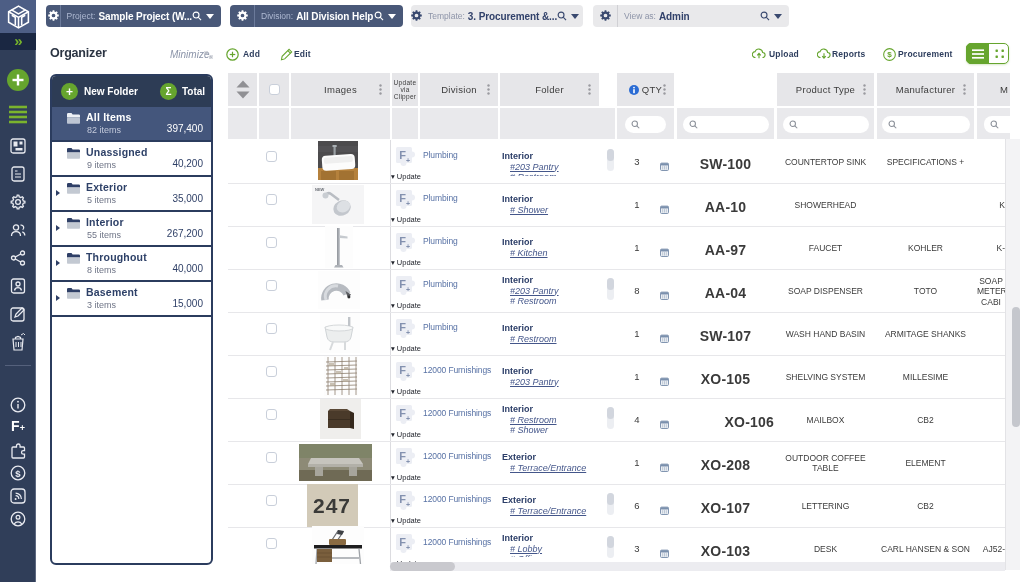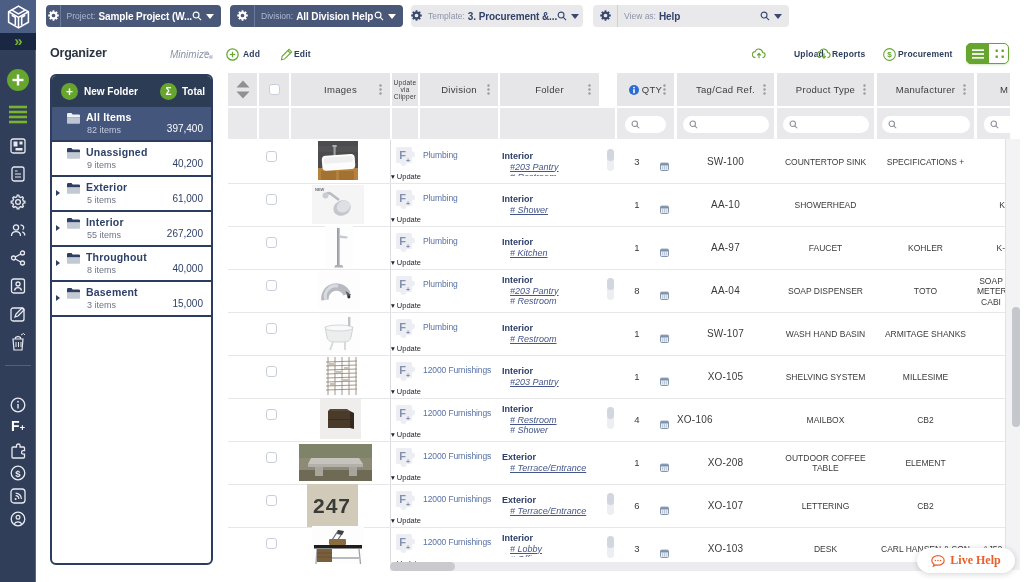--- a/index.html
+++ b/index.html
@@ -56,21 +56,21 @@
 .fcell { top:108px; height:31px; background:#e9e9ec; }
 .srch { position:absolute; top:8px; overflow:hidden; height:17px; background:#fff; border-radius:8.5px; }
 .rowline { left:228px; width:777px; height:1px; background:#e7e7ea; }
 .vline390 { left:390px; top:140px; width:1px; height:430px; background:#dcdce0; }
 
 .cb { width:11px; height:11px; border:1.5px solid #c9cfda; border-radius:3px; background:#fff; }
 .divtxt { font-size:8.5px; color:#5872a5; letter-spacing:-.1px; }
 .ftxt1 { font-size:9px; font-weight:bold; color:#2c3e68; }
 .ftxt2 { font-size:9px; font-style:italic; color:#44568a;text-decoration:underline; }
 .qty { font-size:9.5px; color:#3a3a3a; }
-.tag { font-size:10px; color:#3a3a3a; letter-spacing:.2px; }
+.tag { font-size:14px; color:#3a3a3a; letter-spacing:.2px;font-weight:bold; }
 .ptype { font-size:8.5px; color:#3a3a3a; letter-spacing:0; text-align:center;}
 .updlnk { font-size:7.5px; color:#23262e; }
 .pill { width:7px; height:22px; border-radius:3.5px; background:#eceef2; }
 .pill:before { content:""; display:block; width:7px; height:12px; border-radius:3.5px; background:#d2d6de; }
 
 
 #livehelp { left:917px; top:548px; width:98px; height:25px; background:#fff; border-radius:13px;
   box-shadow:0 1px 6px rgba(0,0,0,.18); display:flex; align-items:center; justify-content:center;
   color:#e85f2c; font-weight:bold; font-size:12px; font-family:"Liberation Serif", serif; }
 </style>
@@ -128,21 +128,21 @@
           <path d="M0 0h10L5 6z" fill="#39496f"></path>
         </svg>
       </span>
   </div>
   <div class="abs dd dd-light" style="left:593px; width:196px;">
     <span class="gearbox"><svg width="11" height="11" viewBox="0 0 16 16">
           <path fill="#39496f" fill-rule="evenodd" d="M15.69 6.72 L15.69 9.28 L13.75 9.32 L13.00 11.14 L14.35 12.54 L12.54 14.35 L11.14 13.00 L9.32 13.75 L9.28 15.69 L6.72 15.69 L6.68 13.75 L4.86 13.00 L3.46 14.35 L1.65 12.54 L3.00 11.14 L2.25 9.32 L0.31 9.28 L0.31 6.72 L2.25 6.68 L3.00 4.86 L1.65 3.46 L3.46 1.65 L4.86 3.00 L6.68 2.25 L6.72 0.31 L9.28 0.31 L9.32 2.25 L11.14 3.00 L12.54 1.65 L14.35 3.46 L13.00 4.86 L13.75 6.68 Z M10.70 8.00 A2.7 2.7 0 1 0 5.30 8.00 A2.7 2.7 0 1 0 10.70 8.00 Z"></path>
         </svg></span>
     <span class="sep"></span>
     <span class="lab">View as:</span>
-      <span class="val">Help</span>
+      <span class="val">Admin</span>
     <span class="tail">
         <svg width="10" height="10" viewBox="0 0 16 16">
           <circle cx="6.5" cy="6.5" r="4.7" fill="none" stroke="#39496f" stroke-width="1.8"></circle>
           <line x1="10.2" y1="10.2" x2="14.5" y2="14.5" stroke="#39496f" stroke-width="1.8"></line>
         </svg>
         <svg width="8" height="5" viewBox="0 0 10 6">
           <path d="M0 0h10L5 6z" fill="#39496f"></path>
         </svg>
       </span>
   </div>
@@ -163,21 +163,21 @@
   <svg class="abs" style="left:280px; top:48px;" width="13" height="13" viewBox="0 0 16 16">
       <path d="M11.2 1.6l3.2 3.2-8.6 8.6-4 1 .8-4.2z" fill="none" stroke="#66a52e" stroke-width="1.3"></path>
       <line x1="9.6" y1="3.2" x2="12.8" y2="6.4" stroke="#66a52e" stroke-width="1.3"></line>
     </svg>
   <div class="abs act" style="left:294px;">Edit</div>
 
   <svg class="abs" style="left:752px; top:48px;" width="14" height="12" viewBox="0 0 20 16">
       <path d="M5 13a4.2 4.2 0 01-.6-8.4 5.6 5.6 0 0110.8 1.2A3.6 3.6 0 0115 13" fill="none" stroke="#66a52e" stroke-width="1.6"></path>
       <path d="M10 14V7.5M7.5 10L10 7.2l2.5 2.8" fill="none" stroke="#66a52e" stroke-width="1.6"></path>
     </svg>
-  <div class="abs act" style="left:794px;">Upload</div>
+  <div class="abs act" style="left:769px;">Upload</div>
   <svg class="abs" style="left:817px; top:48px;" width="14" height="12" viewBox="0 0 20 16">
       <path d="M5 13a4.2 4.2 0 01-.6-8.4 5.6 5.6 0 0110.8 1.2A3.6 3.6 0 0115 13" fill="none" stroke="#66a52e" stroke-width="1.6"></path>
       <path d="M10 7v6.5M7.5 11l2.5 2.8 2.5-2.8" fill="none" stroke="#66a52e" stroke-width="1.6"></path>
     </svg>
   <div class="abs act" style="left:832px;">Reports</div>
   <svg class="abs" style="left:883px; top:48px;" width="13" height="13" viewBox="0 0 16 16">
       <circle cx="8" cy="8" r="7.2" fill="none" stroke="#66a52e" stroke-width="1.3"></circle>
       <text x="8" y="11.6" text-anchor="middle" font-size="10" font-weight="bold" fill="#66a52e" font-family="Liberation Sans">$</text>
     </svg>
   <div class="abs act" style="left:898px;">Procurement</div>
@@ -346,21 +346,21 @@
           <div class="fval">40,200</div>
       </div>
       <div class="frow">
           <div class="caret"></div>
         <svg class="fico" width="13" height="11" viewBox="0 0 13 11">
             <path d="M0 1.2A1.2 1.2 0 011.2 0h3.3L5.6 1.4h6.2A1.2 1.2 0 0113 2.6V4.4H0z" fill="#2e3f66"></path>
             <rect x="0" y="4.4" width="13" height="6.3" rx="0.8" fill="#c3c9d2"></rect>
           </svg>
           <div class="ftitle">Exterior</div>
           <div class="fitems">5 items</div>
-          <div class="fval">61,000</div>
+          <div class="fval">35,000</div>
       </div>
       <div class="frow">
           <div class="caret"></div>
         <svg class="fico" width="13" height="11" viewBox="0 0 13 11">
             <path d="M0 1.2A1.2 1.2 0 011.2 0h3.3L5.6 1.4h6.2A1.2 1.2 0 0113 2.6V4.4H0z" fill="#2e3f66"></path>
             <rect x="0" y="4.4" width="13" height="6.3" rx="0.8" fill="#c3c9d2"></rect>
           </svg>
           <div class="ftitle">Interior</div>
           <div class="fitems">55 items</div>
           <div class="fval">267,200</div>
@@ -415,25 +415,20 @@
       </svg></div>
   <div class="abs hcell" style="left:617px; width:57px;"><svg width="10" height="10" viewBox="0 0 10 10" style="margin-right:3px;">
         <circle cx="5" cy="5" r="5" fill="#2b6cd4"></circle>
         <rect x="4.2" y="4.2" width="1.6" height="4" fill="#fff"></rect>
         <circle cx="5" cy="2.6" r="0.9" fill="#fff"></circle>
       </svg>QTY<svg class="hdots" width="3" height="11" viewBox="0 0 3 11">
         <circle cx="1.5" cy="1.5" r="1.2" fill="#9a9aa0"></circle>
         <circle cx="1.5" cy="5.5" r="1.2" fill="#9a9aa0"></circle>
         <circle cx="1.5" cy="9.5" r="1.2" fill="#9a9aa0"></circle>
       </svg></div>
-  <div class="abs hcell" style="left:677px; width:97px;">Tag/Cad Ref.<svg class="hdots" width="3" height="11" viewBox="0 0 3 11">
-        <circle cx="1.5" cy="1.5" r="1.2" fill="#9a9aa0"></circle>
-        <circle cx="1.5" cy="5.5" r="1.2" fill="#9a9aa0"></circle>
-        <circle cx="1.5" cy="9.5" r="1.2" fill="#9a9aa0"></circle>
-      </svg></div>
   <div class="abs hcell" style="left:777px; width:97px;">Product Type<svg class="hdots" width="3" height="11" viewBox="0 0 3 11">
         <circle cx="1.5" cy="1.5" r="1.2" fill="#9a9aa0"></circle>
         <circle cx="1.5" cy="5.5" r="1.2" fill="#9a9aa0"></circle>
         <circle cx="1.5" cy="9.5" r="1.2" fill="#9a9aa0"></circle>
       </svg></div>
   <div class="abs hcell" style="left:877px; width:97px;">Manufacturer<svg class="hdots" width="3" height="11" viewBox="0 0 3 11">
         <circle cx="1.5" cy="1.5" r="1.2" fill="#9a9aa0"></circle>
         <circle cx="1.5" cy="5.5" r="1.2" fill="#9a9aa0"></circle>
         <circle cx="1.5" cy="9.5" r="1.2" fill="#9a9aa0"></circle>
       </svg></div>
@@ -759,21 +754,21 @@
       <div class="abs qty" style="left:622px; top:414px; width:30px; text-align:center;">4</div>
       <div class="abs" style="left:660px; top:415px;"><svg width="9" height="9" viewBox="0 0 12 12">
           <rect x="0.7" y="1.5" width="10.6" height="9.8" rx="1.4" fill="#eef1f5" stroke="#7b90ad" stroke-width="1.3"></rect>
           <rect x="0.7" y="1.5" width="10.6" height="3" rx="1.4" fill="#7b90ad"></rect>
           <g stroke="#aab7c8" stroke-width="1">
             <line x1="3.6" y1="5.5" x2="3.6" y2="10"></line>
             <line x1="6" y1="5.5" x2="6" y2="10"></line>
             <line x1="8.4" y1="5.5" x2="8.4" y2="10"></line>
           </g>
         </svg></div>
-      <div class="abs tag" style="left:677px; top:414px; width:97px; text-align:left;">XO-106</div>
+      <div class="abs tag" style="left:677px; top:414px; width:97px; text-align:right;">XO-106</div>
       <div class="abs ptype" style="left:777px; top:415px; width:97px;">MAILBOX</div>
       <div class="abs ptype" style="left:877px; top:415px; width:97px;">CB2</div>
   <div class="abs rowline" style="top:484px;"></div>
       <div class="abs cb" style="left:266px; top:452px;"></div>
       <div class="abs" style="left:299px; top:444px;"><svg width="73" height="37" viewBox="0 0 73 37">
           <rect width="73" height="37" fill="#8d8a76"></rect>
           <rect y="0" width="73" height="14" fill="#7f8468"></rect>
           <rect y="26" width="73" height="11" fill="#6f6a55"></rect>
           <path d="M12 14h48l4 6H9z" fill="#c6c4bd"></path>
           <path d="M9 20h55v3H9z" fill="#b2b0a8"></path>
@@ -879,19 +874,13 @@
       <div class="abs ptype" style="left:777px; top:544px; width:97px;">DESK</div>
       <div class="abs ptype" style="left:877px; top:544px; width:97px;">CARL HANSEN &amp; SON</div>
       <div class="abs ptype" style="left:977px; top:544px; width:28px; text-align:right;">AJ52-</div>
   </div>
 
   <div class="abs" style="left:1005px; top:139px; width:15px; height:431px; background:#f3f3f5; border-left:1px solid #e3e3e6;"></div>
   <div class="abs" style="left:1012px; top:307px; width:8px; height:120px; background:#c5c7cd; border-radius:4px;"></div>
   <div class="abs" style="left:390px; top:562px; width:615px; height:9px; background:#ececf0;"></div>
   <div class="abs" style="left:390px; top:562px; width:65px; height:9px; background:#c9c9ce; border-radius:4.5px;"></div>
 
-  <div class="abs" id="livehelp"><svg width="14" height="12" viewBox="0 0 16 14" style="margin-right:5px;">
-        <path d="M8 .8C3.9.8.8 3.3.8 6.4c0 1.8 1 3.4 2.6 4.4L2.6 13l3-1.4c.8.2 1.6.3 2.4.3 4.1 0 7.2-2.5 7.2-5.5S12.1.8 8 .8z" fill="none" stroke="#e8602c" stroke-width="1.4"></path>
-        <circle cx="5" cy="6.4" r="0.9" fill="#e8602c"></circle>
-        <circle cx="8" cy="6.4" r="0.9" fill="#e8602c"></circle>
-        <circle cx="11" cy="6.4" r="0.9" fill="#e8602c"></circle>
-      </svg>Live Help</div>
 </div>
 
 </body></html>

